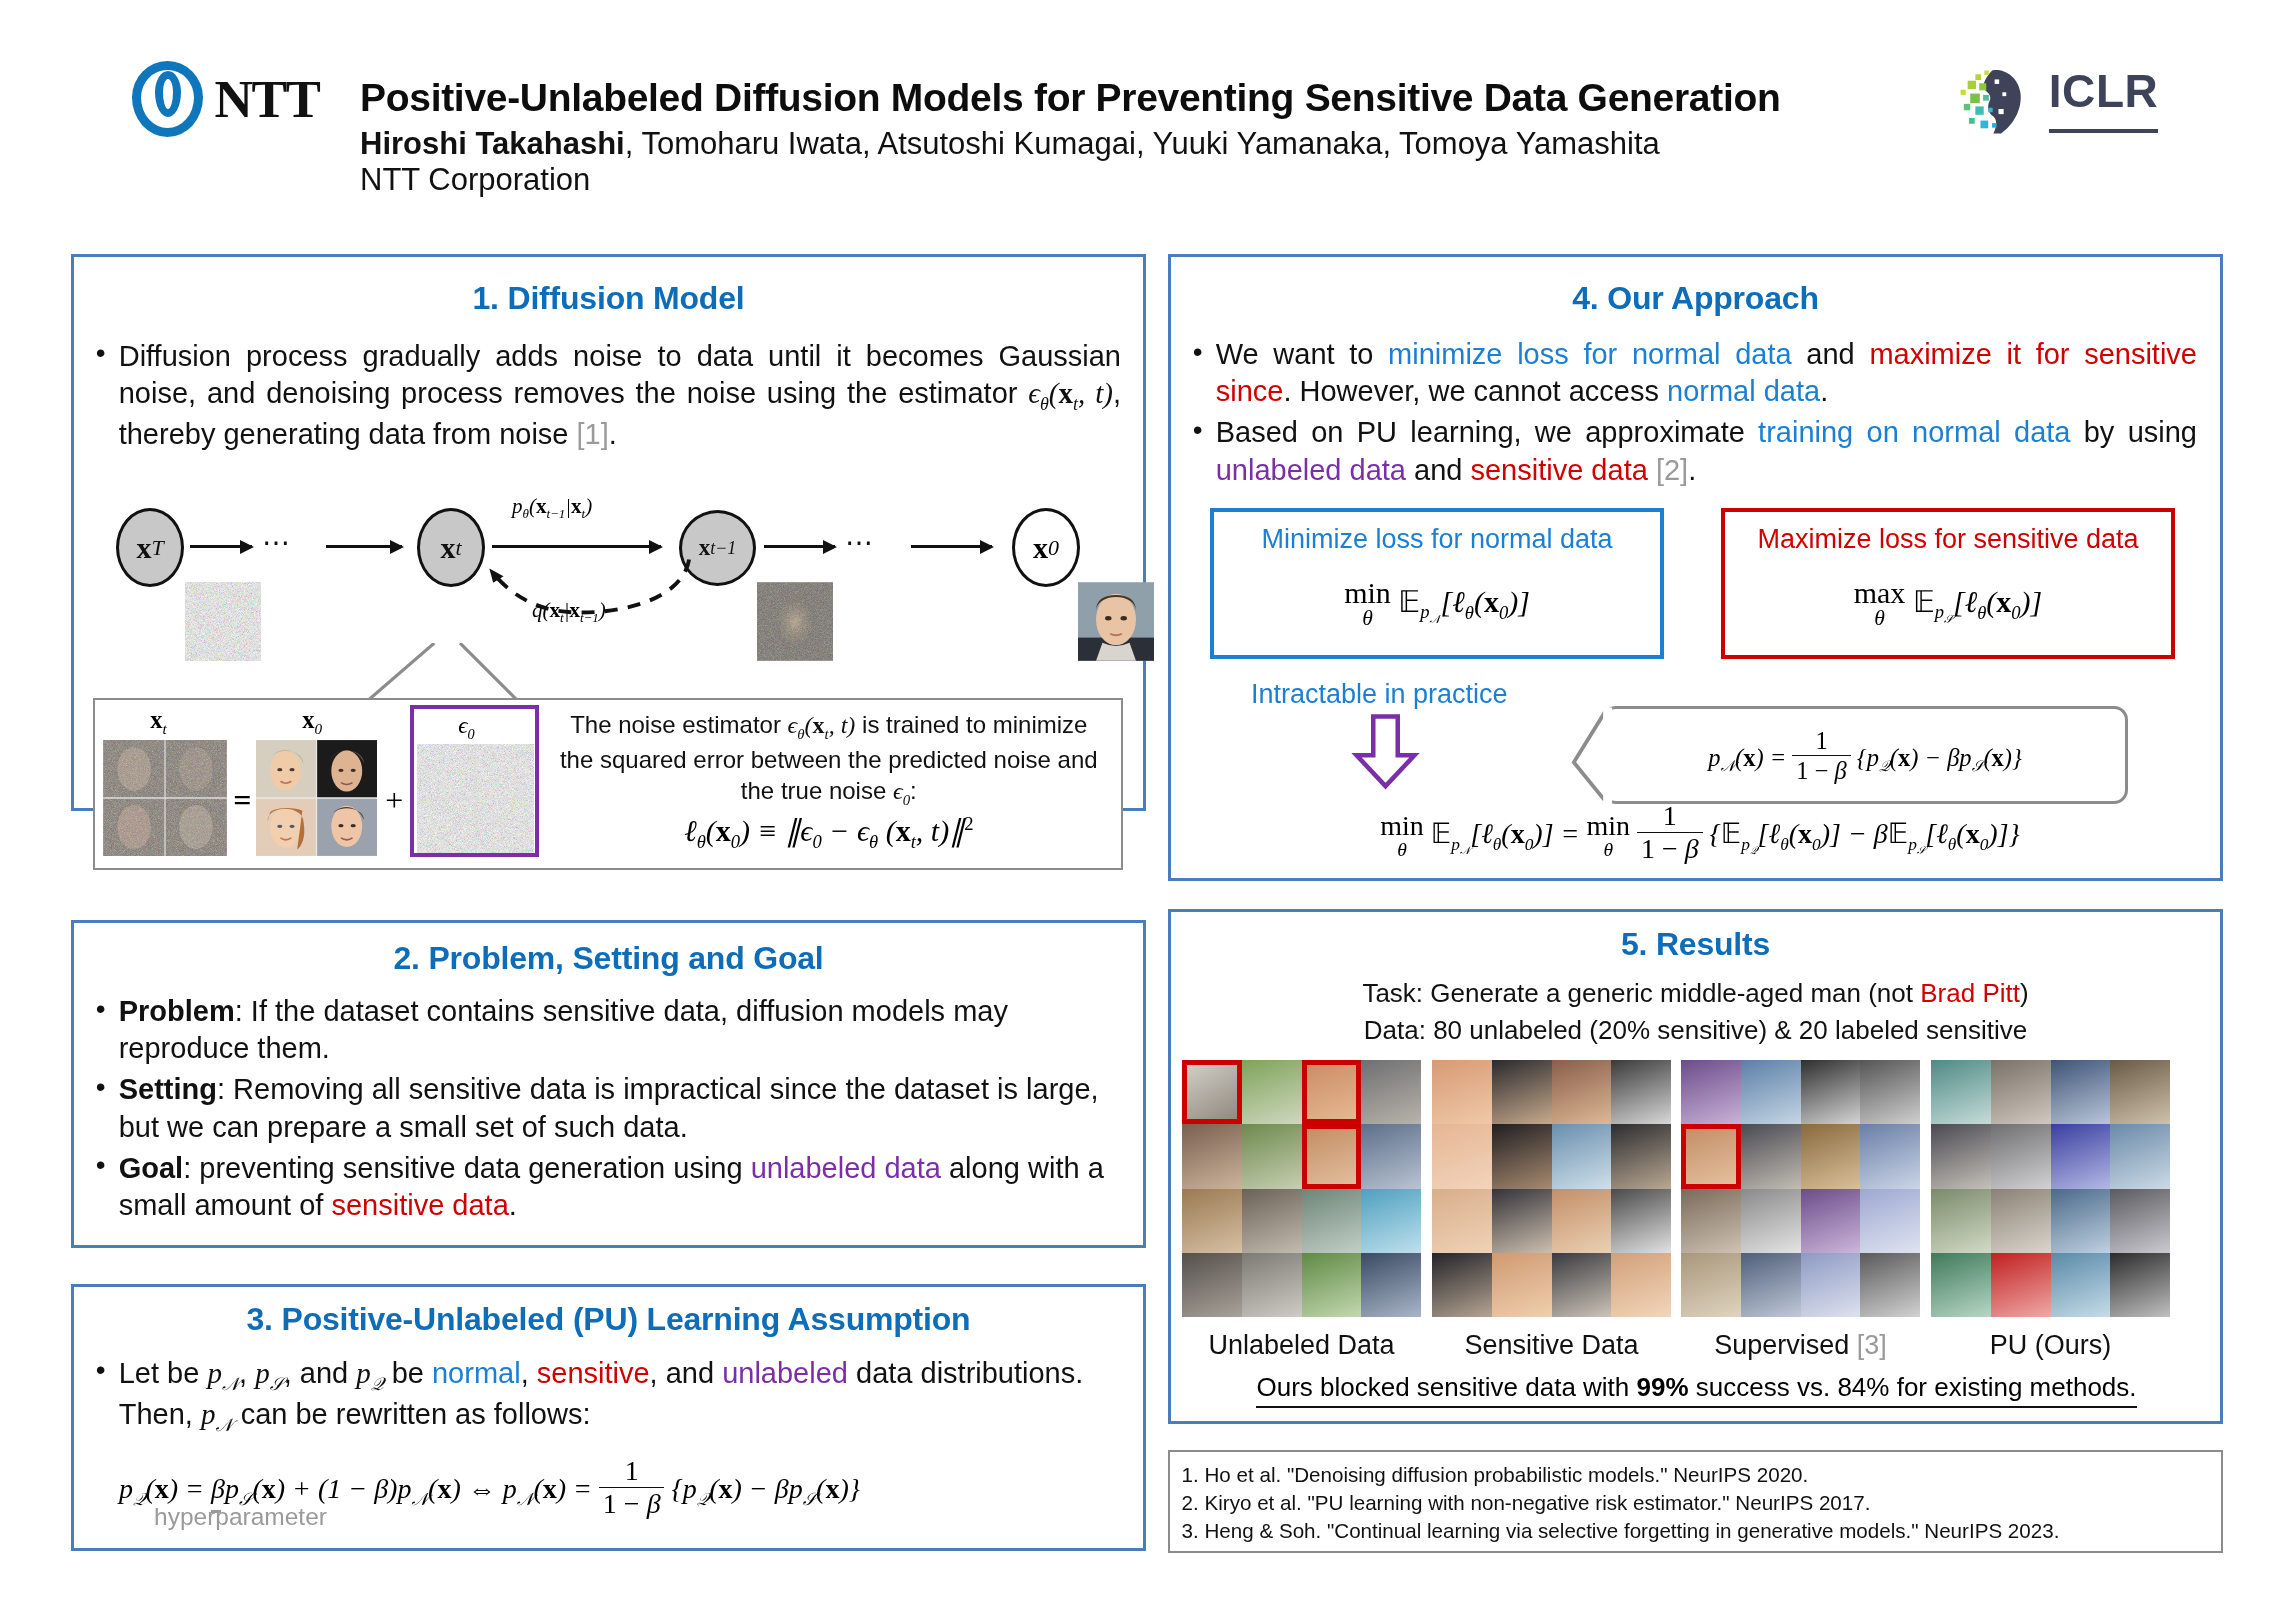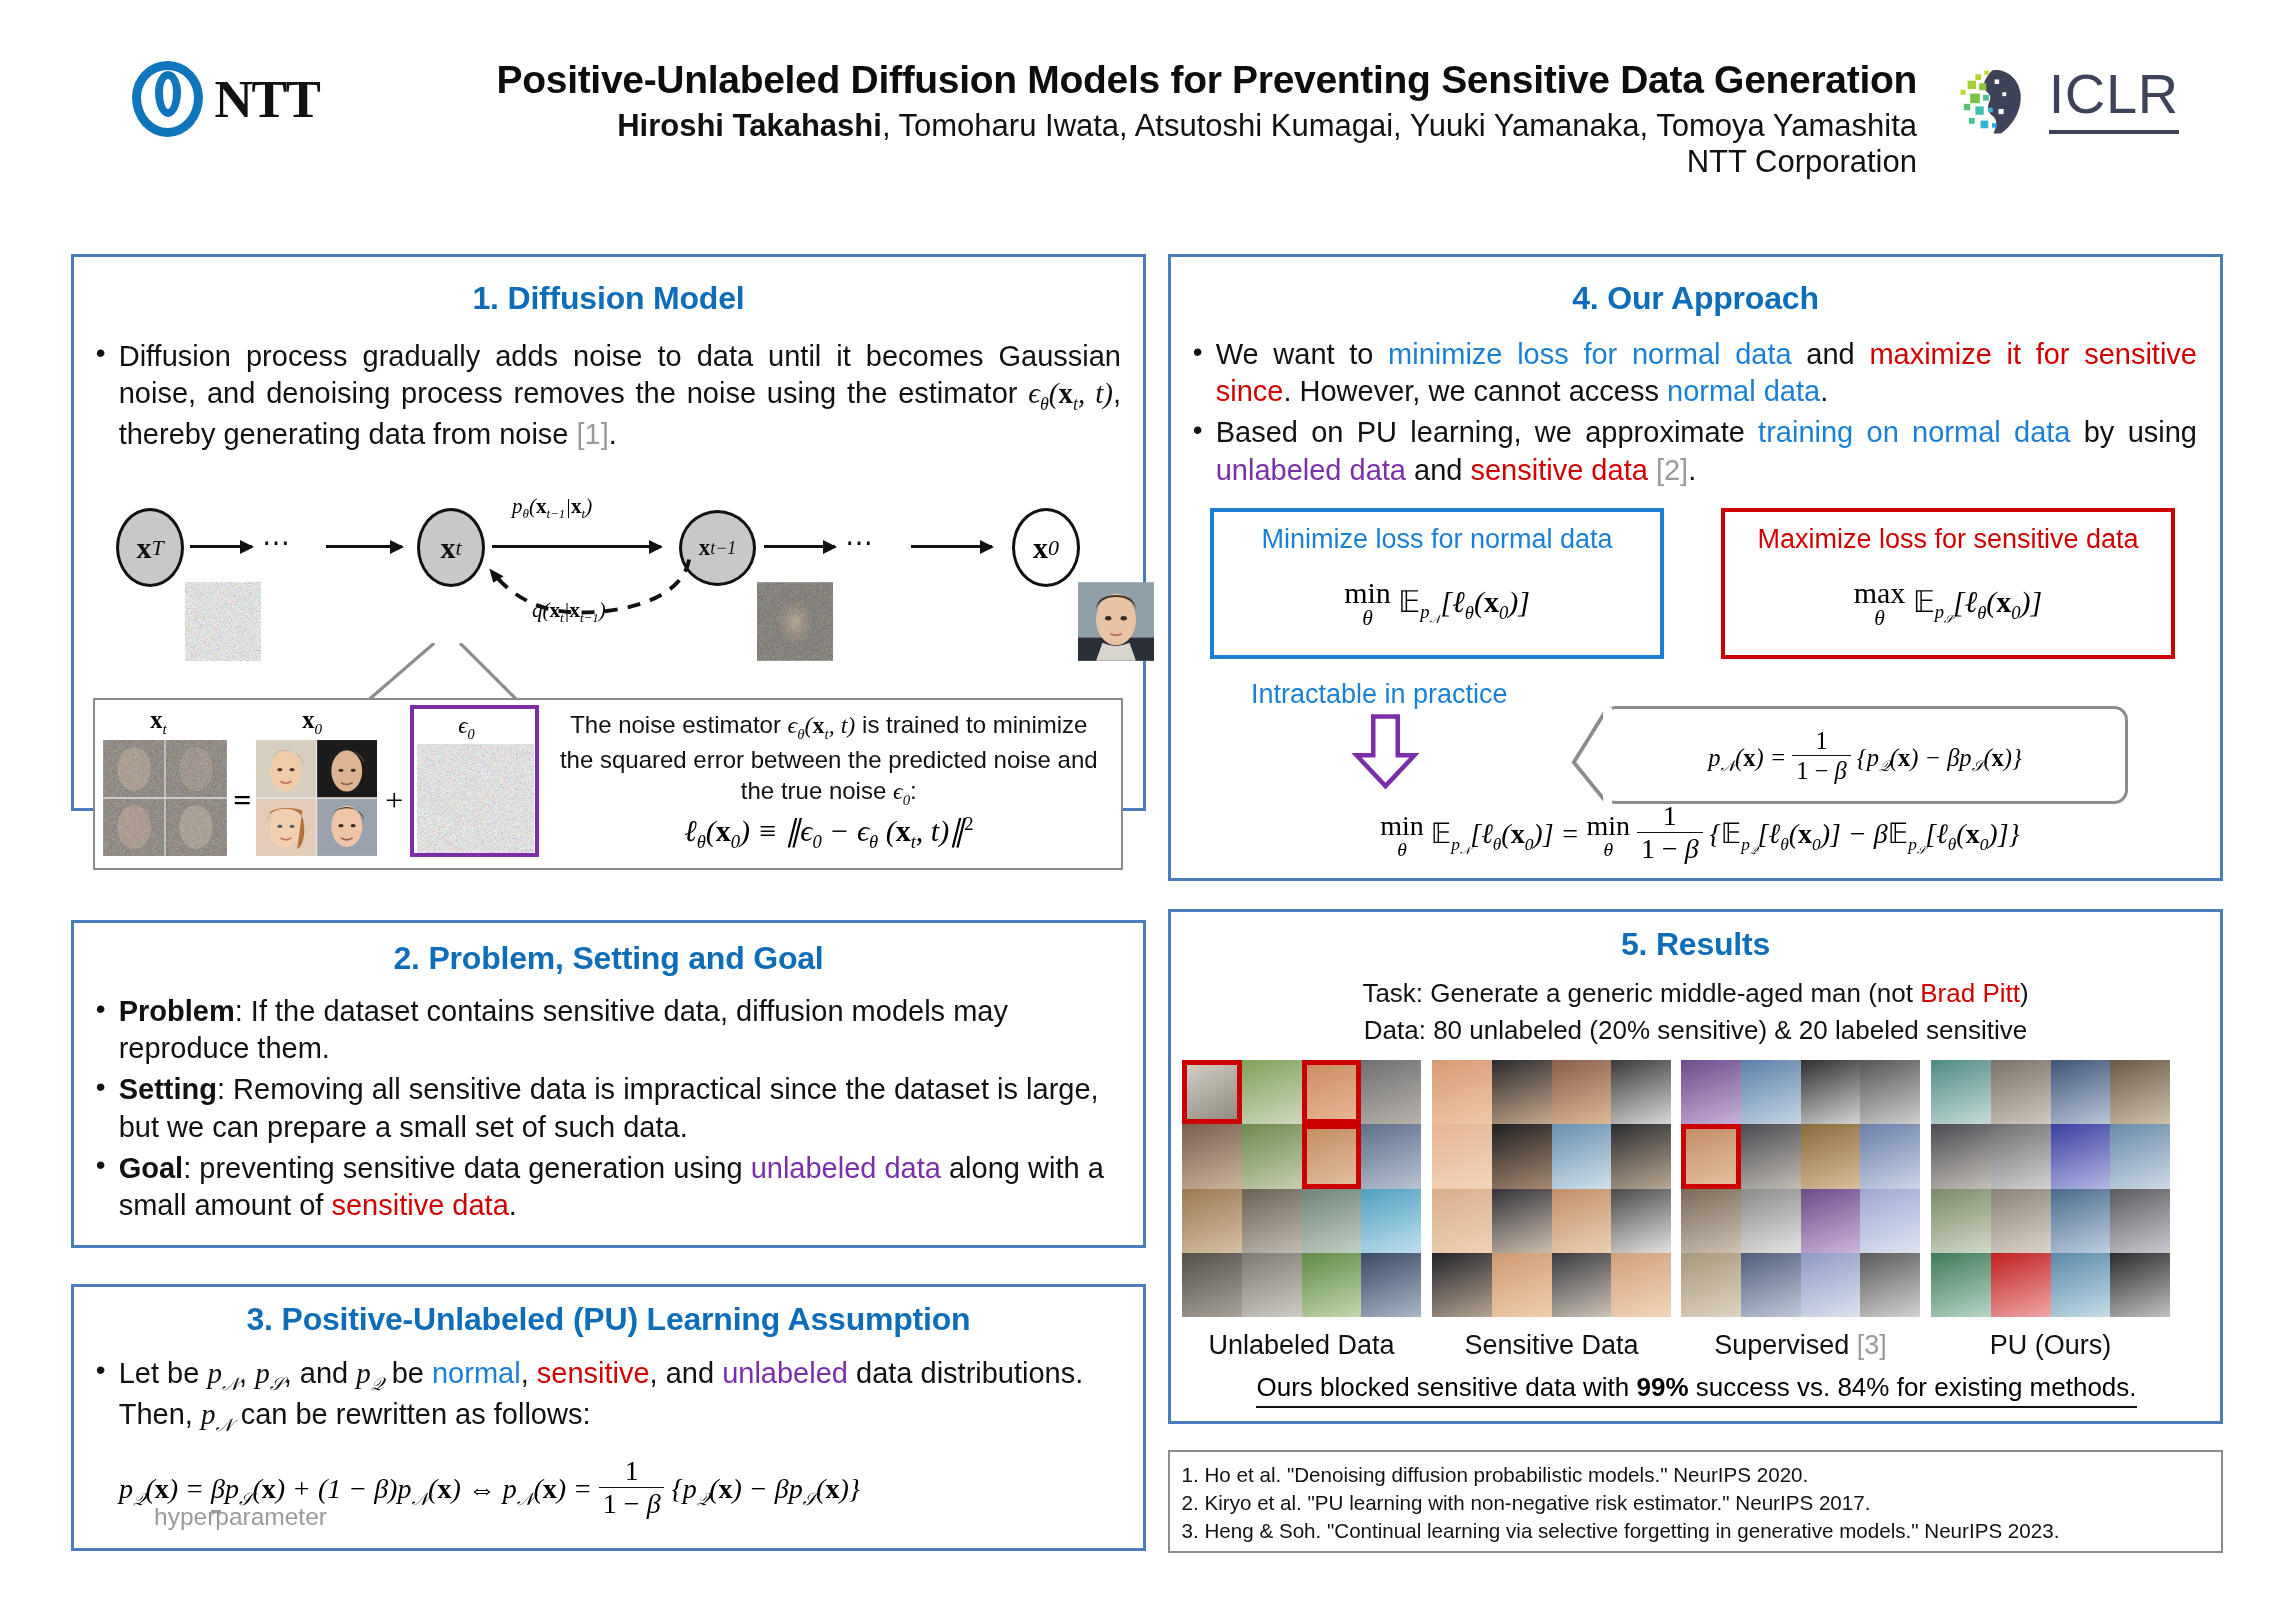--- a/index.html
+++ b/index.html
@@ -8,28 +8,28 @@
     font-family:"Liberation Sans", sans-serif;
     color:#000;overflow:hidden;position:relative;
   }
   
   .header{position:absolute;left:0;top:0;width:2295px;height:212px;}
   .ntt-logo{position:absolute;left:132px;top:61px;display:flex;align-items:center;gap:11.6px;justify-content:space-between;}
   .ntt-mark{width:71px;height:76px;position:relative;}
   .ntt-mark .outer{position:absolute;inset:0;border:9.7px solid #1076BC;border-radius:50% 50% 50% 50%/48% 48% 52% 52%;box-sizing:border-box;}
   .ntt-mark .inner{position:absolute;left:50%;top:10.3px;transform:translateX(-50%);width:26px;height:46px;border:8.4px solid #1076BC;border-radius:50%/46% 46% 54% 54%;box-sizing:border-box;}
   .ntt-text{font-size:53px;font-weight:bold;letter-spacing:-1.3px;color:#111;line-height:1;font-family:"Liberation Serif",serif;}
-  .title-wrap{position:absolute;left:360px;top:58px;width:1557px;text-align:right;}
+  .title-wrap{position:absolute;left:360px;top:76px;width:1557px;text-align:left;}
   .poster-title{font-size:39px;font-weight:bold;line-height:1.14;letter-spacing:-0.3px;color:#0d0d0d;}
   .authors{font-size:31px;line-height:1.18;margin-top:5.1px;color:#111;}
   .authors b{font-weight:bold;}
   .affil{font-size:31px;line-height:1.18;color:#111;}
   .iclr{position:absolute;left:1956px;top:64px;display:flex;align-items:center;gap:16.7px;}
   .iclr-head{width:76px;height:72px;position:relative;}
-  .iclr-word{font-size:56px;font-weight:normal;color:#3E4359;letter-spacing:0.6px;border-bottom:4.5px solid #3E4359;padding-bottom:8px;line-height:1;}
+  .iclr-word{font-size:46px;font-weight:bold;color:#3E4359;letter-spacing:0.6px;border-bottom:4.5px solid #3E4359;padding-bottom:15px;line-height:1;}
   
   .panel{position:absolute;border:3.2px solid #4A7EBB;background:#fff;box-sizing:border-box;}
   .sec-title{text-align:center;font-size:32px;font-weight:bold;color:#0E6DB8;letter-spacing:-0.2px;}
   .body-txt{font-size:29px;line-height:1.28;color:#111;}
   ul.bul{list-style:none;margin:0;padding:0;}
   ul.bul li{position:relative;padding-left:28px;margin-bottom:3.9px;}
   ul.bul li:before{content:"•";position:absolute;left:5.1px;top:-2.6px;font-size:28px;line-height:1.28;}
   .blue{color:#1B7FD4;}
   .red{color:#D00000;}
   .purple{color:#7A2FA8;}

